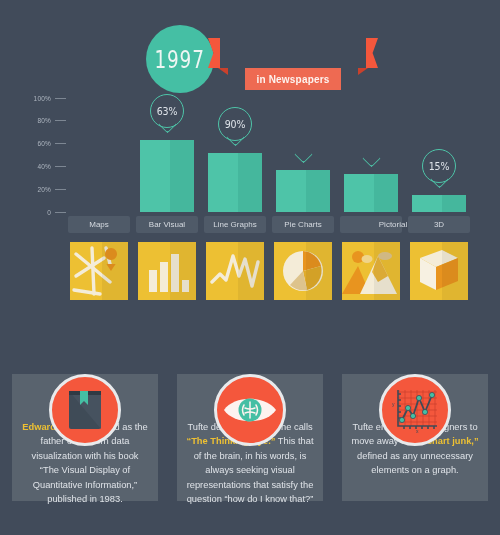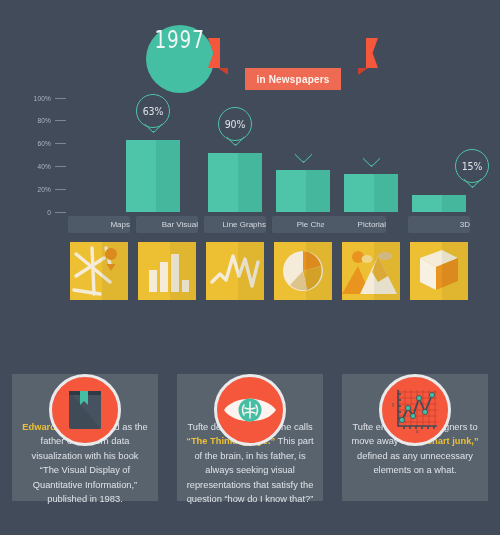--- a/index.html
+++ b/index.html
@@ -10,21 +10,21 @@
     overflow: hidden;
   }
   #root { position: relative; width: 500px; height: 535px; }
 
   
   .header { position: absolute; left: 0; top: 0; width: 500px; height: 100px; }
   .year-badge {
     position: absolute; left: 146px; top: 25px;
     width: 68px; height: 68px; border-radius: 50%;
     background: #45bfa4;
-    display: flex; align-items: flex-start; justify-content: center;
+    display: flex; align-items: center; justify-content: center;
   }
   .year-badge span {
     color: #eef6f3; font-size: 25px; letter-spacing: 1px;
     font-family: "DejaVu Sans Condensed", "Liberation Sans", sans-serif;
     transform: scaleX(0.82); font-weight: 400;
   }
   .ribbon-wrap { position: absolute; left: 208px; top: 38px; width: 170px; height: 52px; }
   .ribbon-main {
     position: absolute; left: 10px; top: 0; width: 150px; height: 30px;
     background: #f4573c;
@@ -104,21 +104,21 @@
     width: 14px; height: 9px; background: #414b5a;
   }
   .pin.red .circle { border-color: #f4573c; }
   .pin.red .tail { border-right-color: #f4573c; border-bottom-color: #f4573c; }
 
   
   .cats { position: absolute; left: 68px; top: 216px; width: 420px; height: 18px; }
   .cat-pill {
     position: absolute; top: 0; width: 62px; height: 17px;
     background: #4f5a68; border-radius: 2px;
-    display: flex; align-items: center; justify-content: flex-end;
+    display: flex; align-items: center; justify-content: center;
   }
   .cat-pill span { font-size: 8px; color: #d5dae0; white-space: nowrap; }
 
   
   .thumbs { position: absolute; left: 68px; top: 242px; width: 420px; height: 58px; }
   .thumb {
     position: absolute; top: 0; width: 58px; height: 58px;
     background: #edc033; overflow: hidden;
   }
   .thumb .shade {
@@ -186,21 +186,21 @@
         <div class="axis-row" style="bottom: 17.8px;">
           <span>20%</span>
           <div class="axis-tick"></div>
         </div>
         <div class="axis-row" style="bottom: -5px;">
           <span>0</span>
           <div class="axis-tick"></div>
         </div>
       </div>
     <div class="plot" id="plot">
-        <div class="bar-slot" style="left: 58px;">
+        <div class="bar-slot" style="left: 72px;">
           <div class="bar teal" style="height: 71.82px;">
             <div class="half-l"></div>
             <div class="half-r"></div>
           </div>
           <div class="pin" style="bottom: 75.82px;">
             <div class="tail"></div>
             <div class="mask"></div>
             <div class="circle">
               <span>63%</span>
             </div>
@@ -237,21 +237,21 @@
           <div class="pin" style="bottom: 41.62px;">
             <div class="tail"></div>
             <div class="mask"></div>
           </div>
         </div>
         <div class="bar-slot" style="left: 344px;">
           <div class="bar teal" style="height: 17.1px;">
             <div class="half-l"></div>
             <div class="half-r"></div>
           </div>
-          <div class="pin" style="bottom: 21.1px; margin-left: 33px;">
+          <div class="pin" style="bottom: 21.1px;">
             <div class="tail"></div>
             <div class="mask"></div>
             <div class="circle">
               <span>15%</span>
             </div>
           </div>
         </div>
       </div>
   </div>
 
@@ -261,21 +261,21 @@
       </div>
       <div class="cat-pill" style="left: 68px;">
         <span>Bar Visual</span>
       </div>
       <div class="cat-pill" style="left: 136px;">
         <span>Line Graphs</span>
       </div>
       <div class="cat-pill" style="left: 204px;">
         <span>Pie Charts</span>
       </div>
-      <div class="cat-pill" style="left: 256px; padding-left: 44px;">
+      <div class="cat-pill" style="left: 272px; padding-left: 44px;">
         <span>Pictorial</span>
       </div>
       <div class="cat-pill" style="left: 340px;">
         <span>3D</span>
       </div>
     </div>
 
   <div class="thumbs" id="thumbs">
       <div class="thumb" style="left: 2px;">
         <svg width="58" height="58" viewBox="0 0 58 58">
@@ -356,21 +356,21 @@
             <circle cx="28" cy="17" r="11.5" fill="#45bfa4"></circle>
             <g stroke="#fdf3ef" stroke-width="1.5" fill="none" stroke-linecap="round">
               <path d="M28 9 v16"></path>
               <path d="M22 12 q-3 5 0 10"></path>
               <path d="M34 12 q3 5 0 10"></path>
               <path d="M23 15 q5 2 10 0"></path>
               <path d="M23 20 q5 -2 10 0"></path>
             </g>
           </svg>
         </div>
-        <p><span>Tufte designs for what he calls </span><span class="hl">“The Thinking Eye.”</span><span> This part of the brain, in his father, is always seeking visual representations that satisfy the question “how do I know that?”</span></p>
+        <p><span>Tufte designs for what he calls </span><span class="hl">“The Thinking Eye.”</span><span> This that of the brain, in his words, is always seeking visual representations that satisfy the question “how do I know that?”</span></p>
       </div>
       <div class="panel" style="left: 342px;">
         <div class="icon-circle">
           <svg width="52" height="48" viewBox="0 0 52 48">
             <g stroke="#c9412c" stroke-width="0.7">
               <path d="M10 4 V40 M16 4 V40 M22 4 V40 M28 4 V40 M34 4 V40 M40 4 V40 M46 4 V40"></path>
               <path d="M8 6 H48 M8 12 H48 M8 18 H48 M8 24 H48 M8 30 H48 M8 36 H48"></path>
             </g>
             <g stroke="#3f4b57" stroke-width="1.6" fill="none">
               <path d="M9 4 V40 H48"></path>
@@ -383,17 +383,17 @@
               <circle cx="19" cy="22" r="2.6"></circle>
               <circle cx="24" cy="30" r="2.6"></circle>
               <circle cx="30" cy="12" r="2.6"></circle>
               <circle cx="36" cy="26" r="2.6"></circle>
               <circle cx="43" cy="9" r="2.6"></circle>
             </g>
             <text x="3" y="20" font-size="5" fill="#3f4b57" font-family="Liberation Sans">y</text>
             <text x="27" y="47" font-size="5" fill="#3f4b57" font-family="Liberation Sans">x</text>
           </svg>
         </div>
-        <p><span>Tufte encourages designers to move away from </span><span class="hl">“chart junk,”</span><span> defined as any unnecessary elements on a what.</span></p>
+        <p><span>Tufte encourages designers to move away from </span><span class="hl">“chart junk,”</span><span> defined as any unnecessary elements on a graph.</span></p>
       </div>
     </div>
 
 </div>
 
 </body></html>

